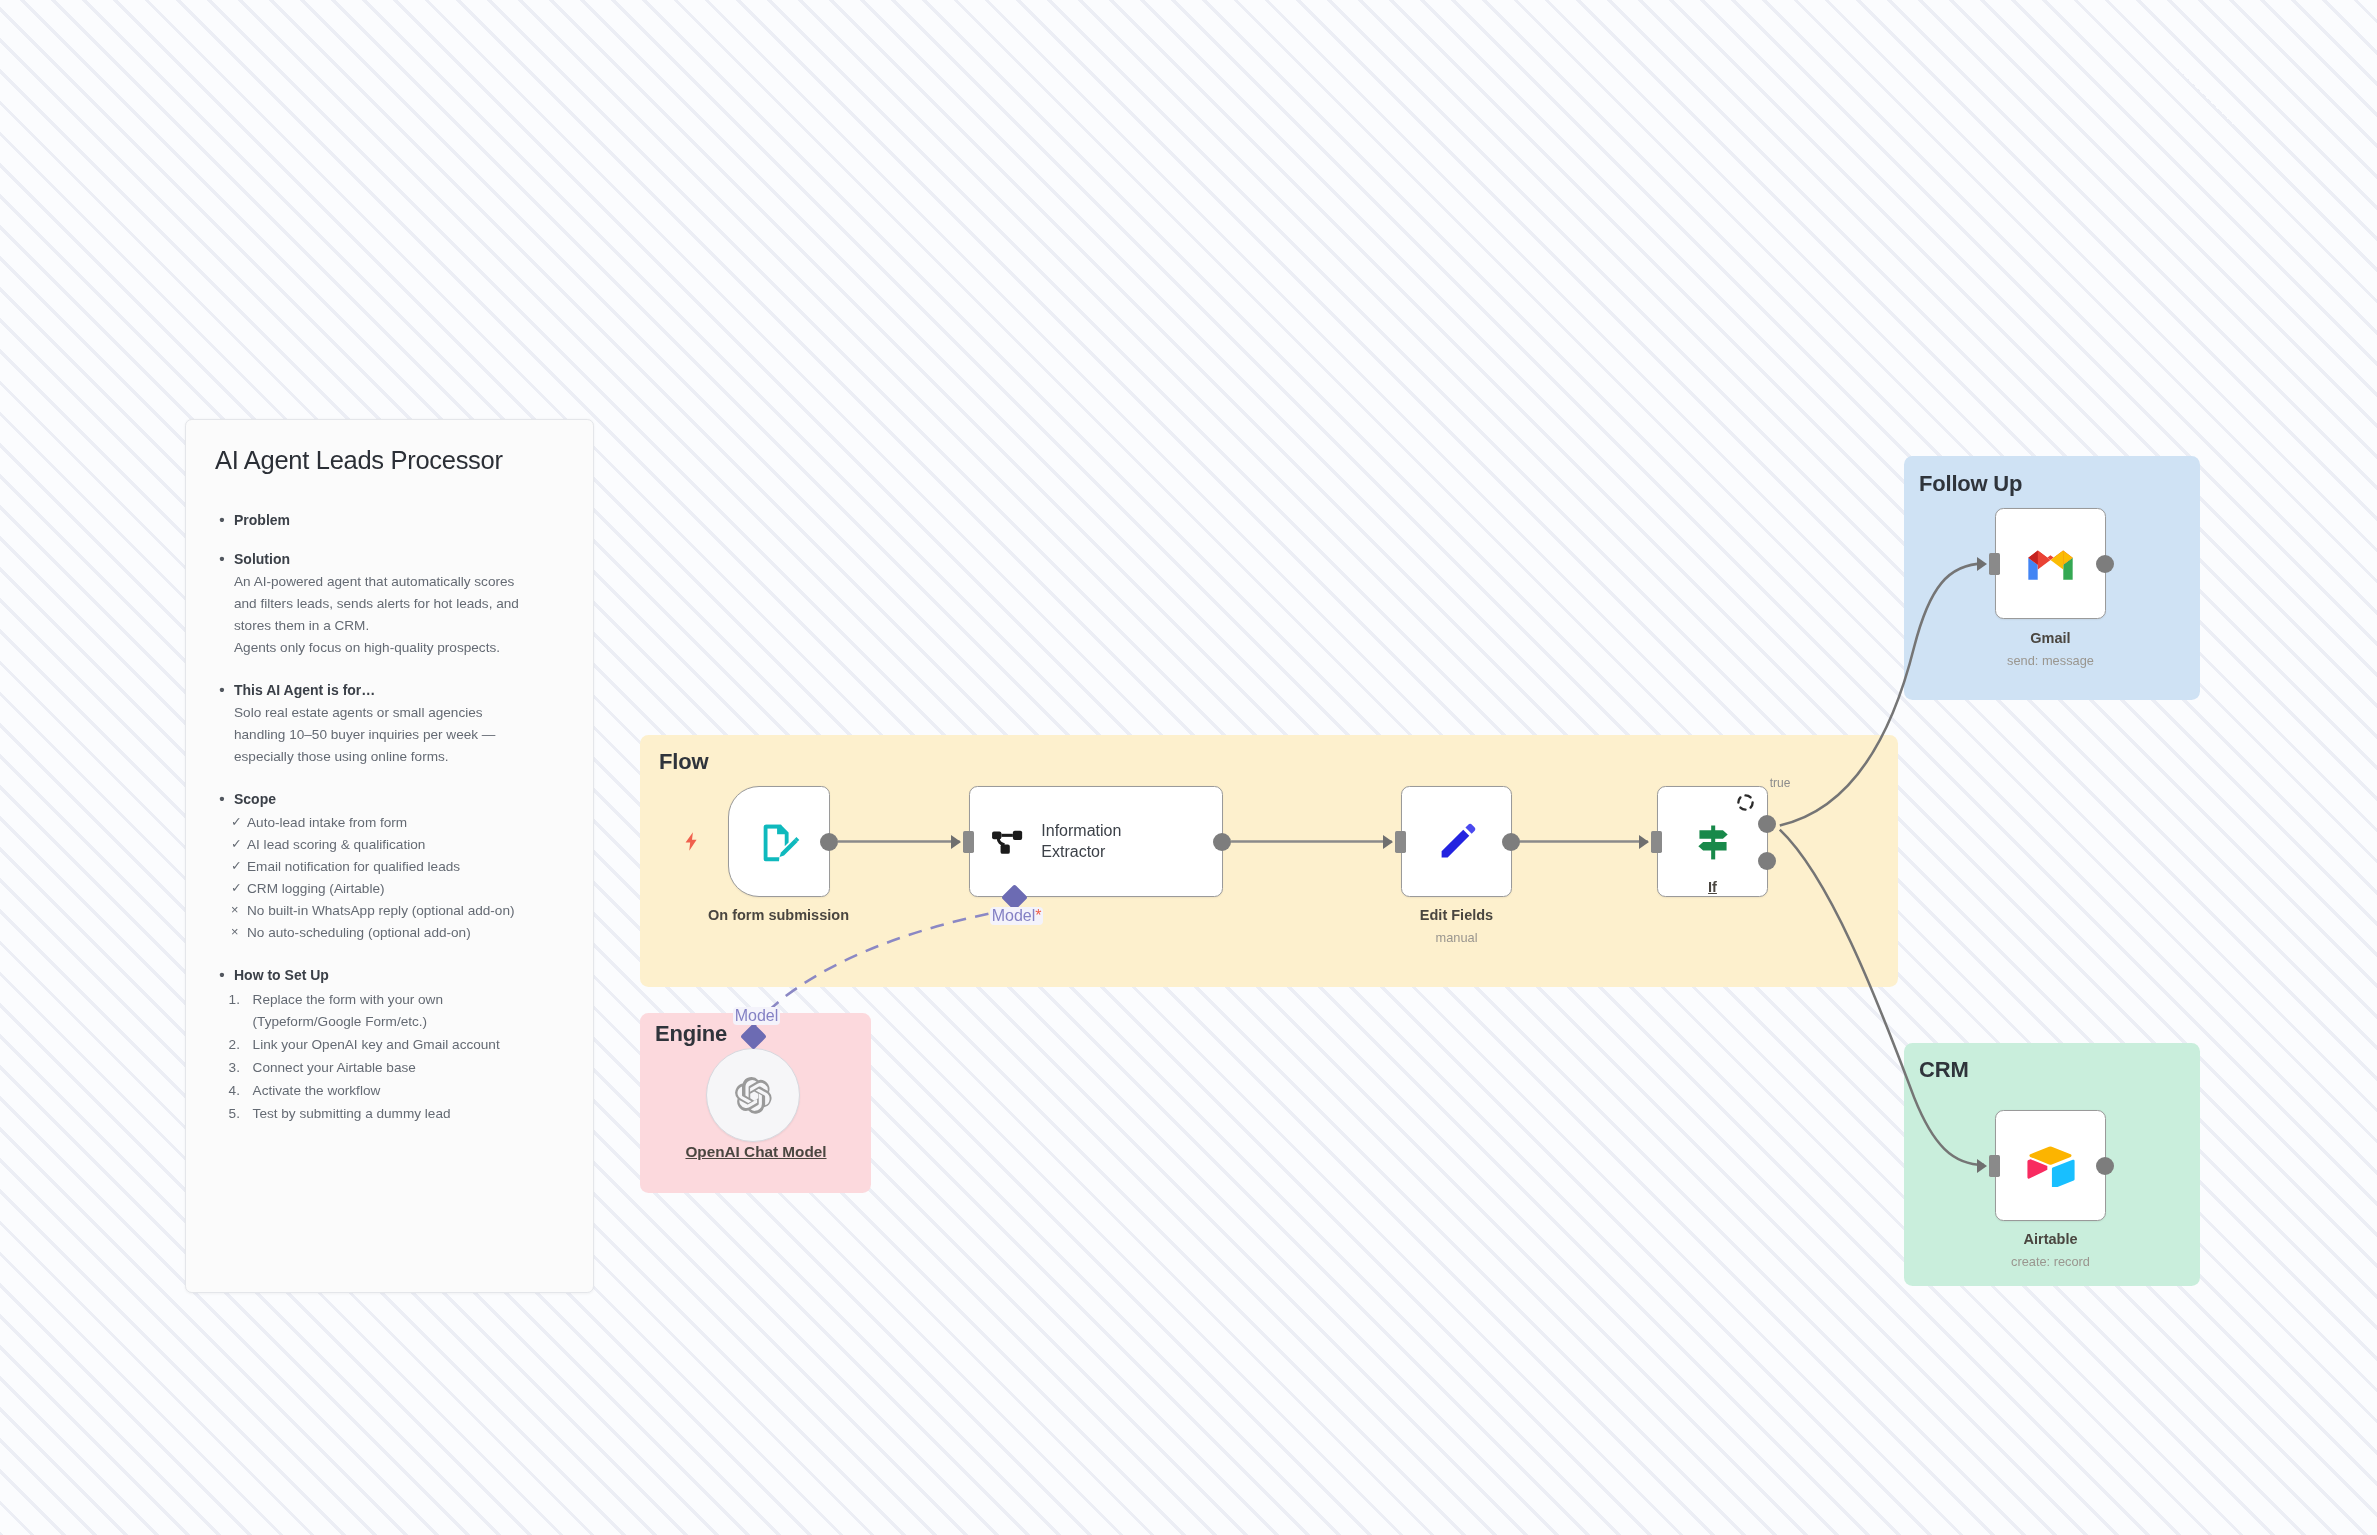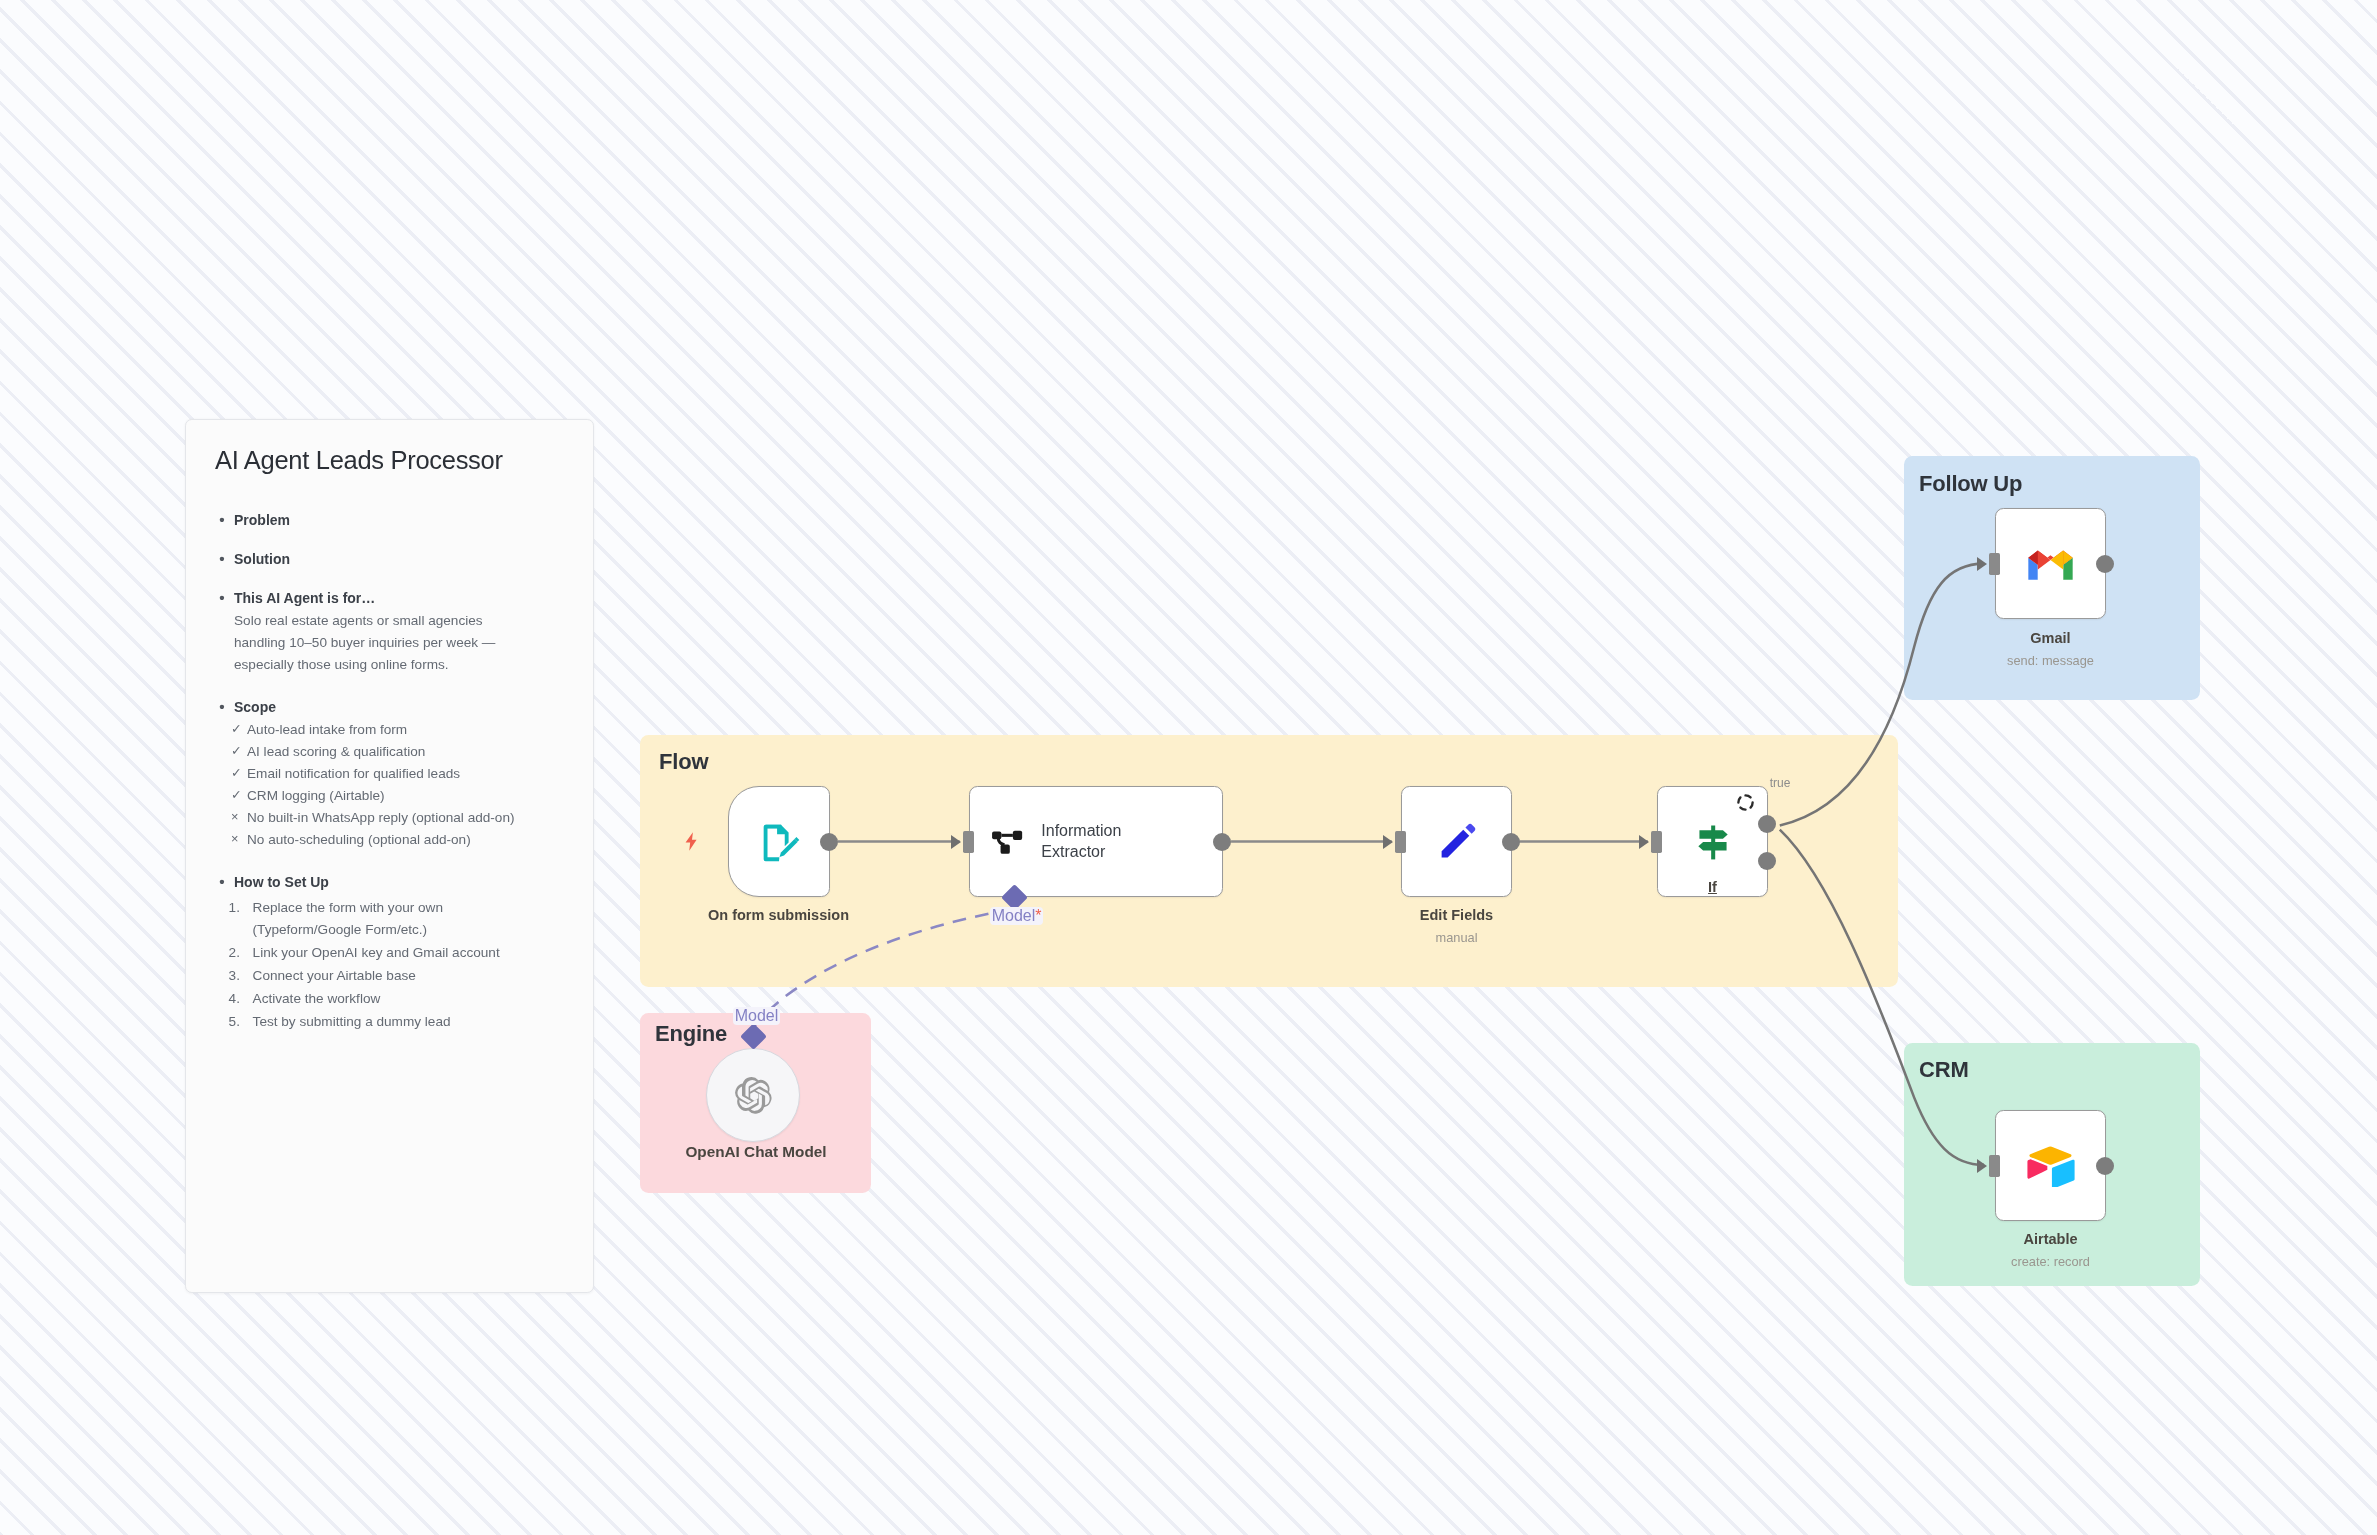--- a/index.html
+++ b/index.html
@@ -216,21 +216,21 @@
 
   
   #node-openai {
     left: 706px; top: 1048px;
     width: 94px; height: 94px;
     border-radius: 50%;
     background: #f6f6f8;
     border: 1.7px solid #d8d8de;
     justify-content: center;
   }
-  #node-openai-label { left: 647px; top: 1143px; width: 218px; font-size: 15.3px; }
+  #node-openai-label { left: 647px; top: 1143px; width: 218px; font-size: 15.3px; text-decoration: underline; }
 
   #node-gmail {
     left: 1995px; top: 508px;
     width: 111px; height: 111px;
     border-radius: 8.5px;
     justify-content: center;
   }
   #node-gmail-label { left: 1944px; top: 630px; width: 213px; }
   #node-gmail-sub { left: 1944px; top: 653px; width: 213px; }
 
@@ -332,20 +332,26 @@
 
   <div id="sticky-note">
     <h1>AI Agent Leads Processor</h1>
 
     <div class="sn-block">
       <div class="sn-head">Problem</div>
     </div>
 
     <div class="sn-block">
       <div class="sn-head">Solution</div>
+      <div class="sn-para">
+        <span>An AI-powered agent that automatically scores</span><br>
+        <span>and filters leads, sends alerts for hot leads, and</span><br>
+        <span>stores them in a CRM.</span><br>
+        <span>Agents only focus on high-quality prospects.</span>
+      </div>
     </div>
 
     <div class="sn-block">
       <div class="sn-head">This AI Agent is for…</div>
       <div class="sn-para">
         <span>Solo real estate agents or small agencies</span><br>
         <span>handling 10–50 buyer inquiries per week —</span><br>
         <span>especially those using online forms.</span>
       </div>
     </div>

